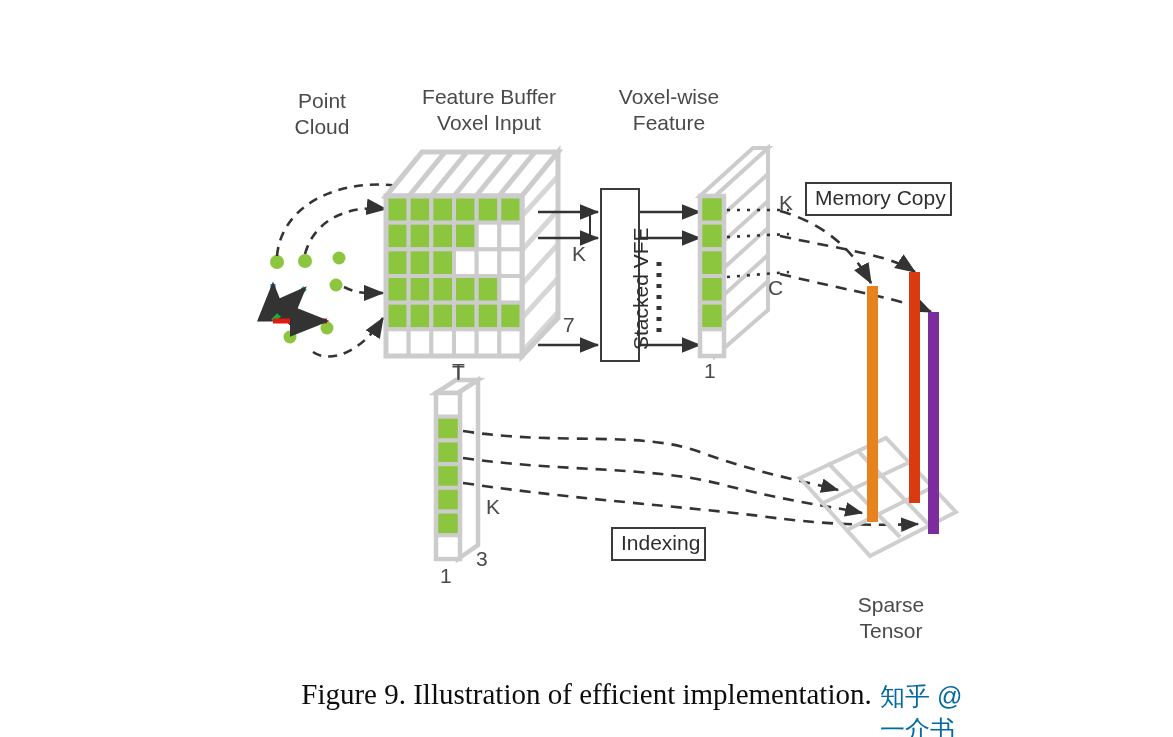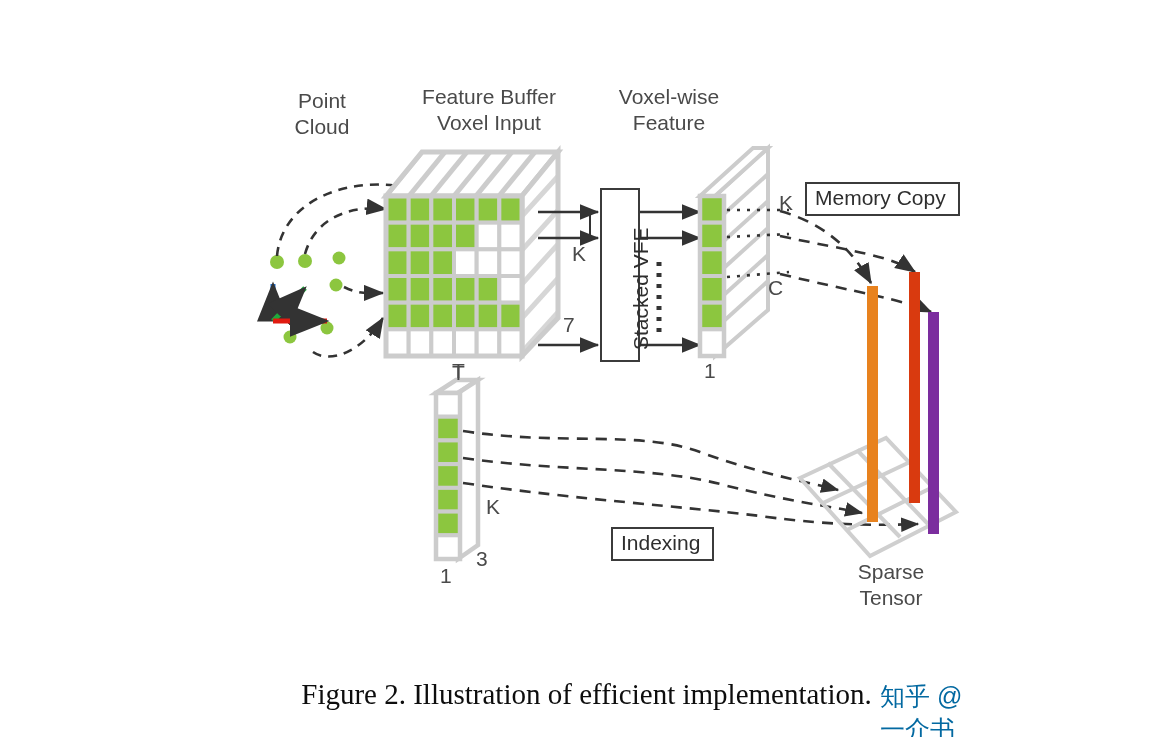--- a/index.html
+++ b/index.html
@@ -5,21 +5,21 @@
   html,body{margin:0;padding:0;background:#ffffff;}
   body{width:1173px;height:737px;position:relative;overflow:hidden;
        font-family:"Liberation Sans",sans-serif;color:#3a3a3a;}
   #stage{position:absolute;left:0;top:0;width:977px;height:737px;}
   svg#diagram{position:absolute;left:0;top:0;width:1173px;height:737px;}
   .lbl{position:absolute;font-family:"Liberation Sans",sans-serif;
        color:#4a4a4a;white-space:nowrap;line-height:1.25;}
   .title-lbl{font-size:21px;text-align:center;color:#4a4a4a;}
   .dim-lbl{font-size:21px;color:#4a4a4a;}
   .boxlbl{position:absolute;border:2px solid #3b3b3b;background:#fff;
-          font-size:21px;color:#2e2e2e;padding:2px 12px 4px 8px;}
+          font-size:21px;color:#2e2e2e;padding:2px 4px 4px 8px;}
   .caption{position:absolute;left:0;top:678px;width:1173px;text-align:center;
            font-family:"Liberation Serif",serif;font-size:29px;color:#0d0d0d;}
   .watermark{position:absolute;left:880px;top:680px;font-size:25px;
              color:#0369a1;font-family:"Liberation Sans",sans-serif;}
   .vfe-box{position:absolute;border:2px solid #3b3b3b;background:#fff;}
   .vfe-text{position:absolute;transform:rotate(-90deg);transform-origin:left top;
             font-size:21px;color:#2e2e2e;white-space:nowrap;}
 </style>
 </head>
 <body>
@@ -248,21 +248,21 @@
   <div class="lbl dim-lbl" style="left:779px;top:190px;">K</div>
   <div class="lbl dim-lbl" style="left:768px;top:275px;">C</div>
   <div class="lbl dim-lbl" style="left:704px;top:358px;">1</div>
 
   <div class="lbl dim-lbl" style="left:452px;top:360px;">T</div>
   <div class="lbl dim-lbl" style="left:486px;top:494px;">K</div>
   <div class="lbl dim-lbl" style="left:476px;top:546px;">3</div>
   <div class="lbl dim-lbl" style="left:440px;top:563px;">1</div>
 
 
-  <div class="lbl title-lbl" style="left:841px;top:559px;width:100px;">
+  <div class="lbl title-lbl" style="left:841px;top:592px;width:100px;">
     <div>Sparse</div>
     <div>Tensor</div>
   </div>
 
-  <div class="caption">Figure 2. Illustration of efficient implementation.</div>
+  <div class="caption">Figure 9. Illustration of efficient implementation.</div>
   <div class="watermark">知乎 @一介书生</div>
 
 </div>
 
 </body></html>

